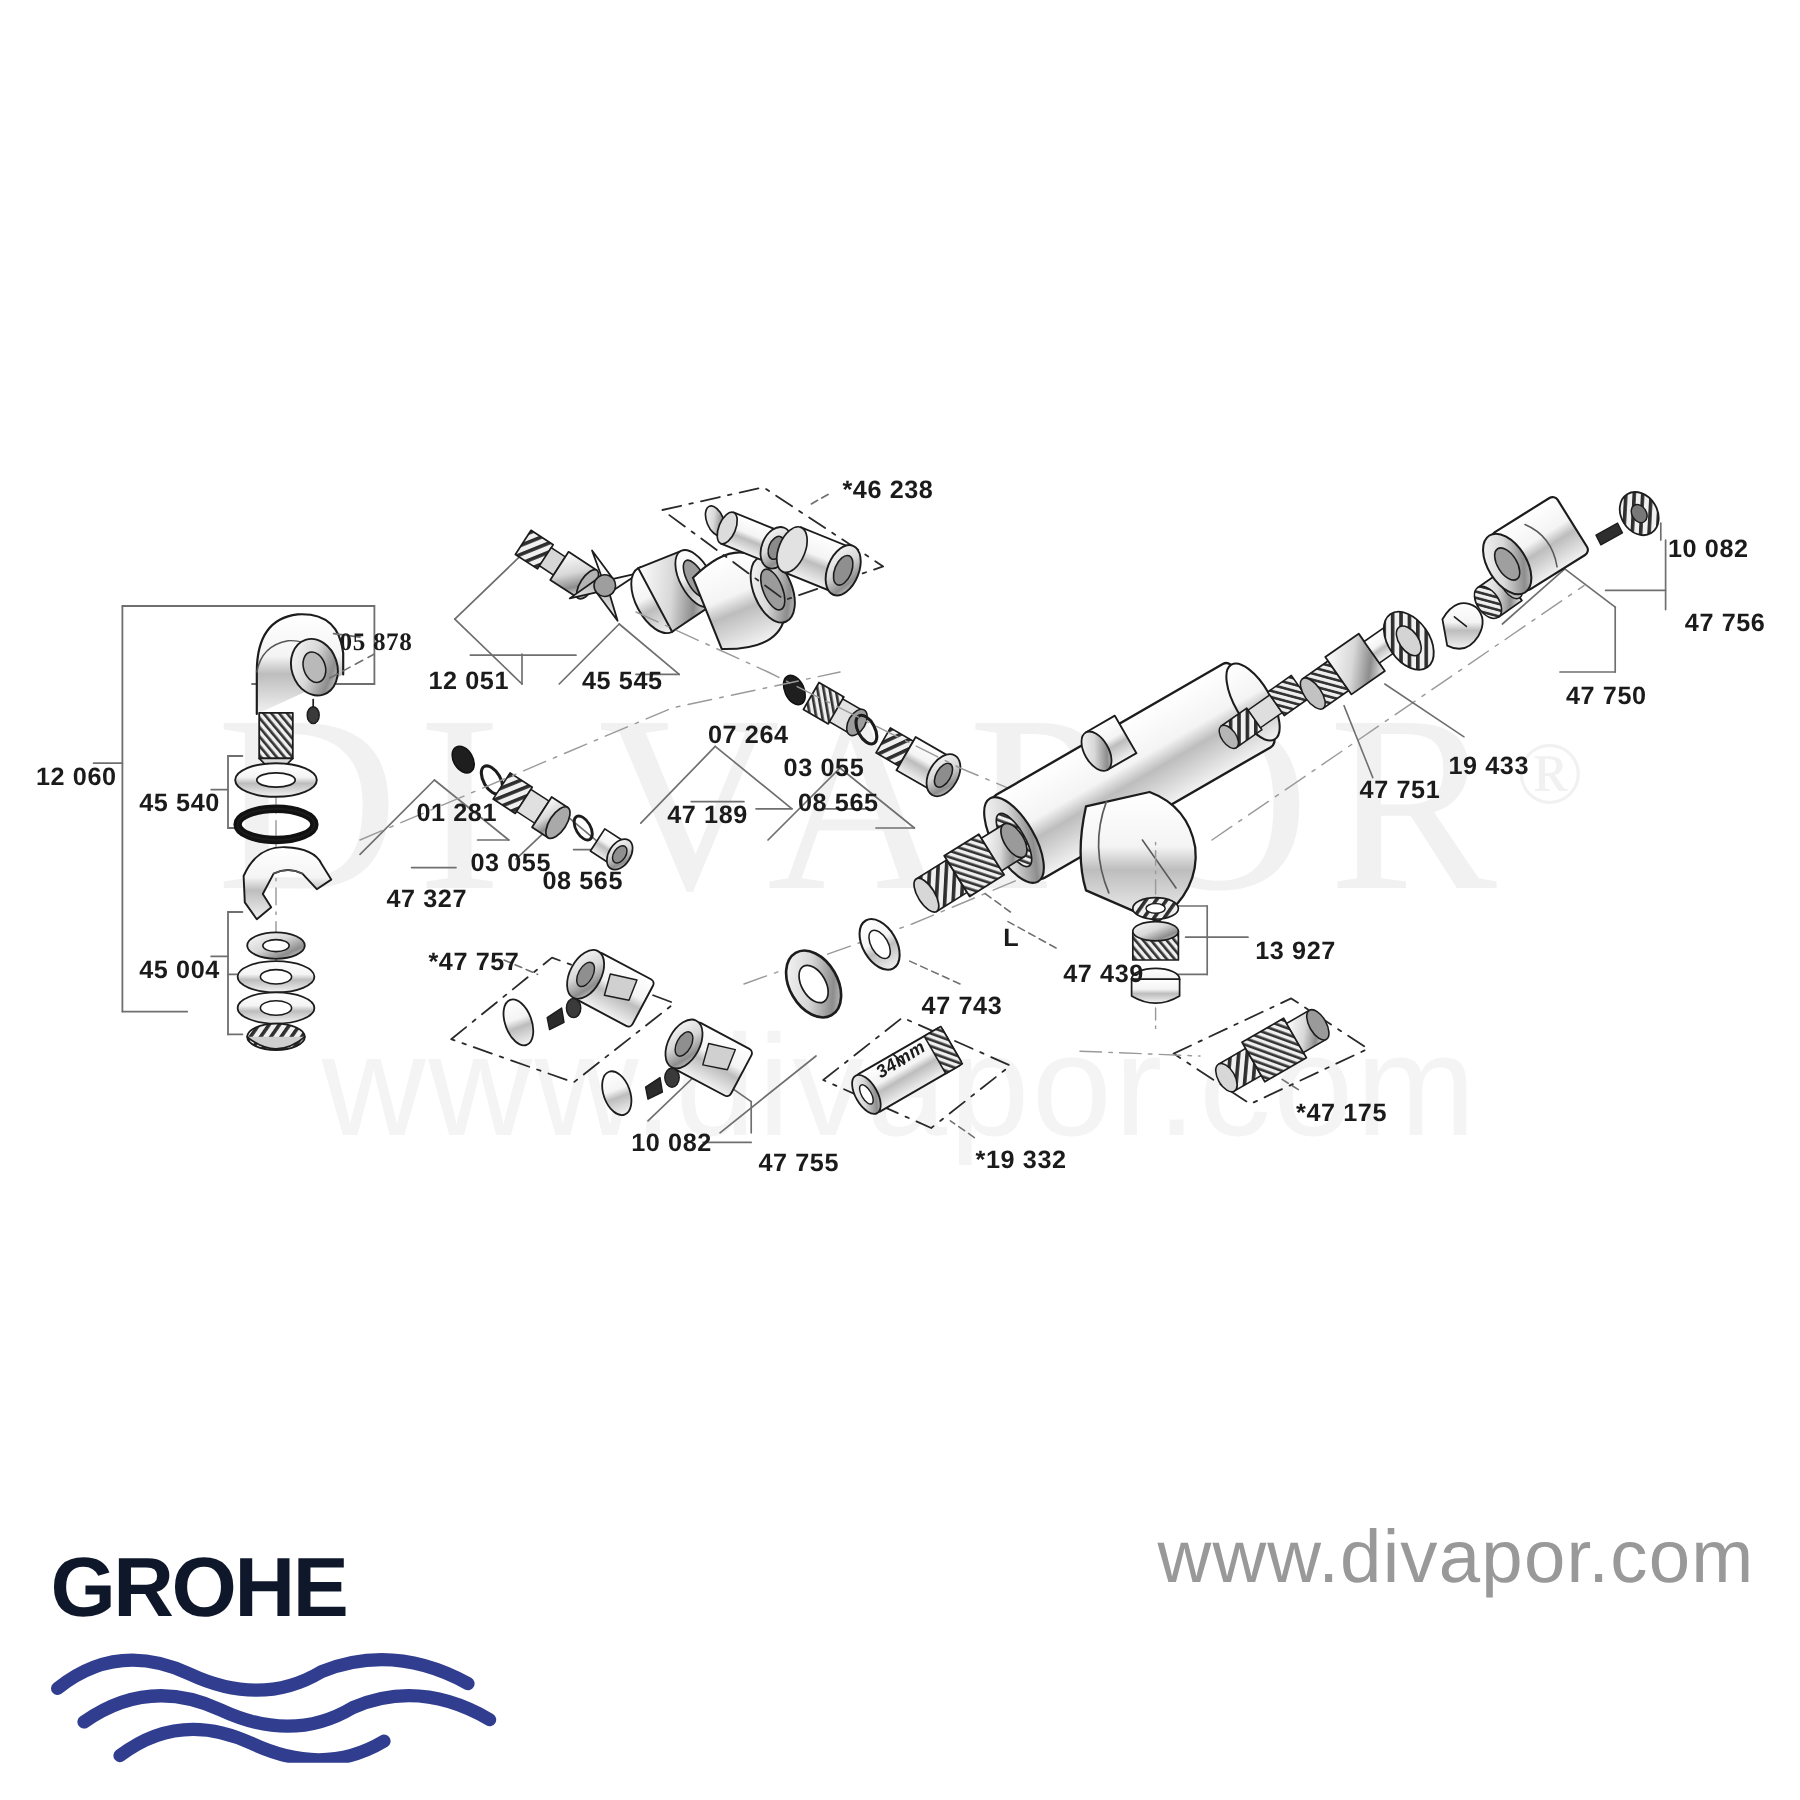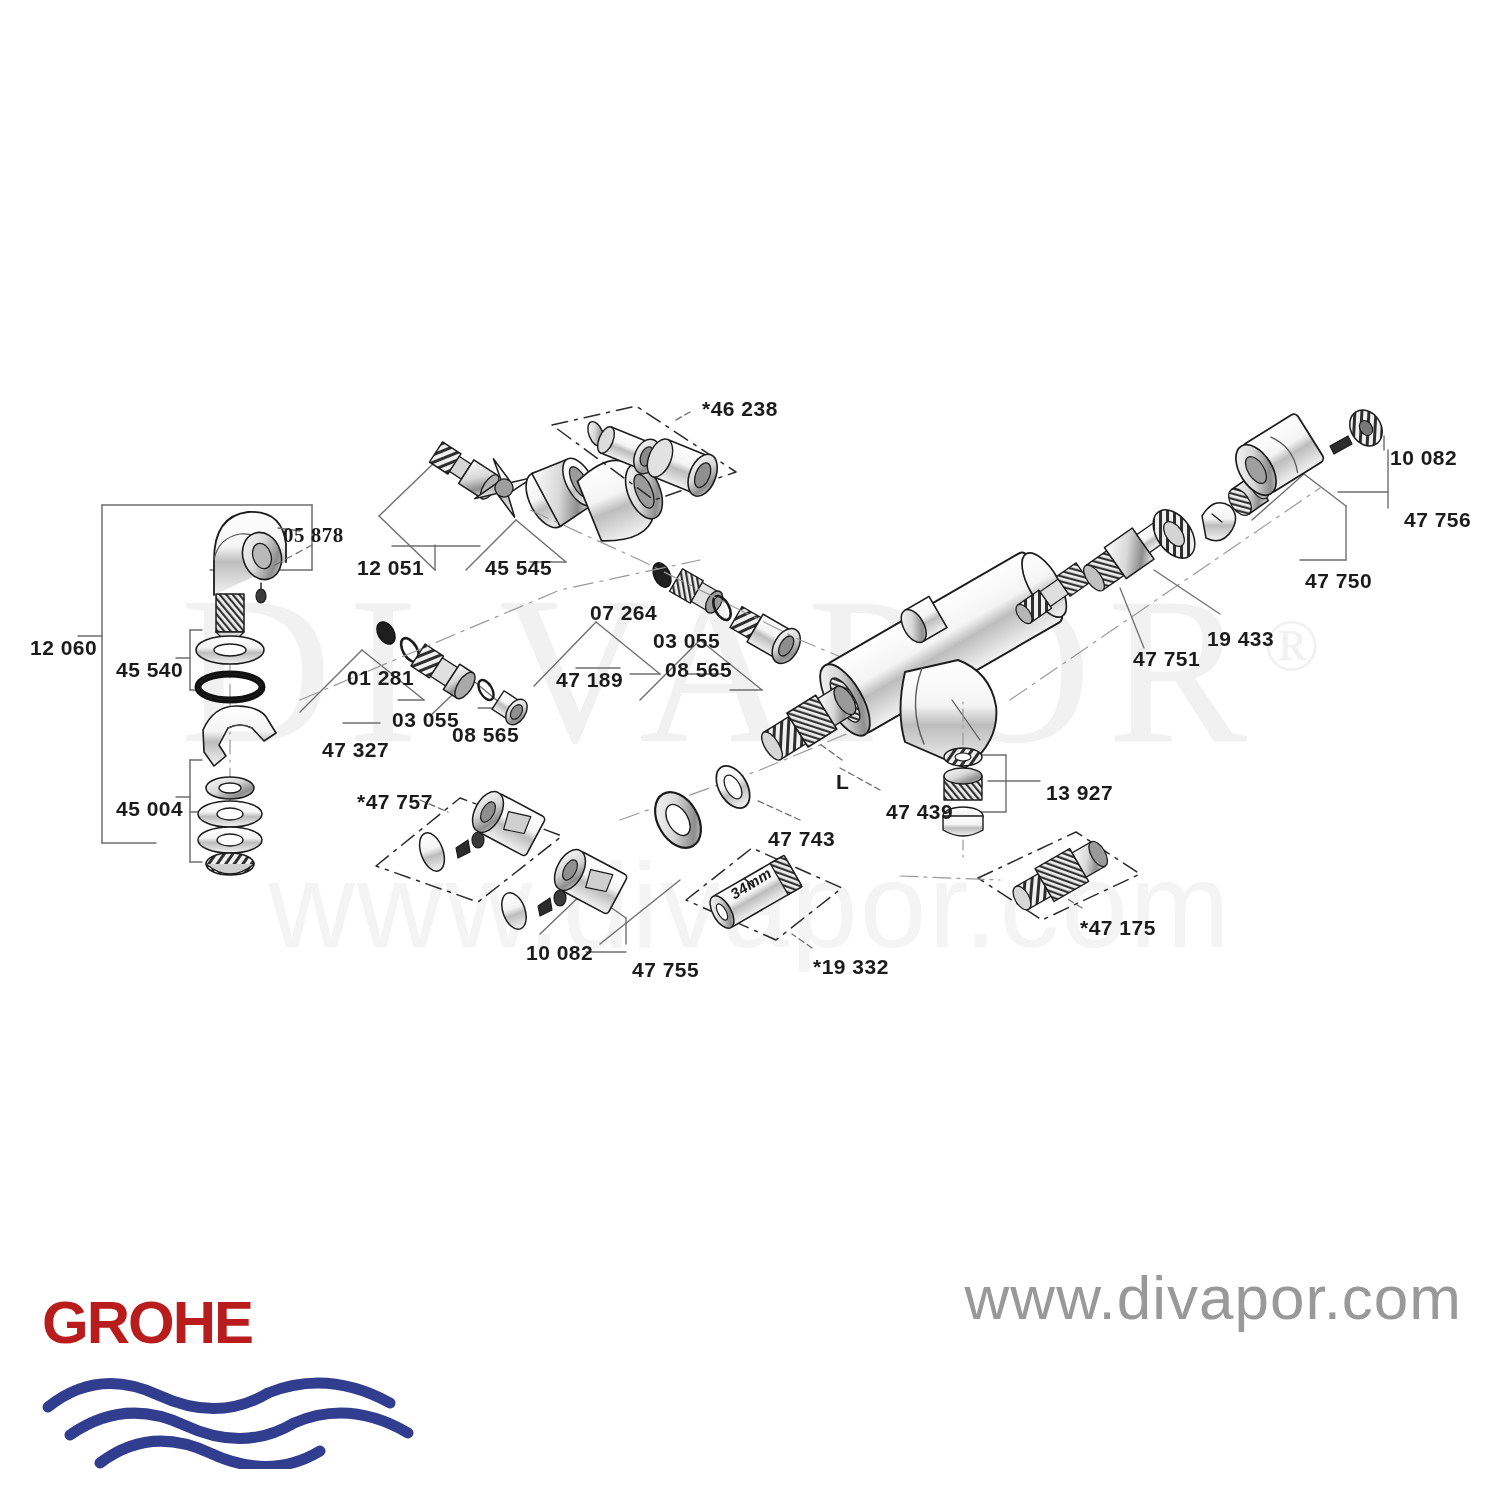--- a/index.html
+++ b/index.html
@@ -45,23 +45,23 @@
   }
   .lbl.tiny{font-size:15px;font-weight:bold;}
   .lbl.italic{font-style:italic;}
 
   
   #footer{position:absolute;left:0;top:1255px;width:1500px;height:245px;}
   #grohe-logo{position:absolute;left:38px;top:20px;width:400px;height:200px;}
   #grohe-word{
     font-family:"Liberation Sans", sans-serif;
     font-weight:bold;
-    font-size:60px;
+    font-size:70px;
     letter-spacing:-2px;
-    color:#b91c1c;
+    color:#0f172a;
     line-height:96px;
     margin:0;padding:0 0 0 4px;
   }
   #divapor-logo{position:absolute;left:740px;top:10px;width:740px;height:225px;}
   #divapor-word{
     font-family:"Liberation Serif", serif;
     font-size:118px;
     letter-spacing:4px;
     color:#4d4d4d;
     line-height:124px;

